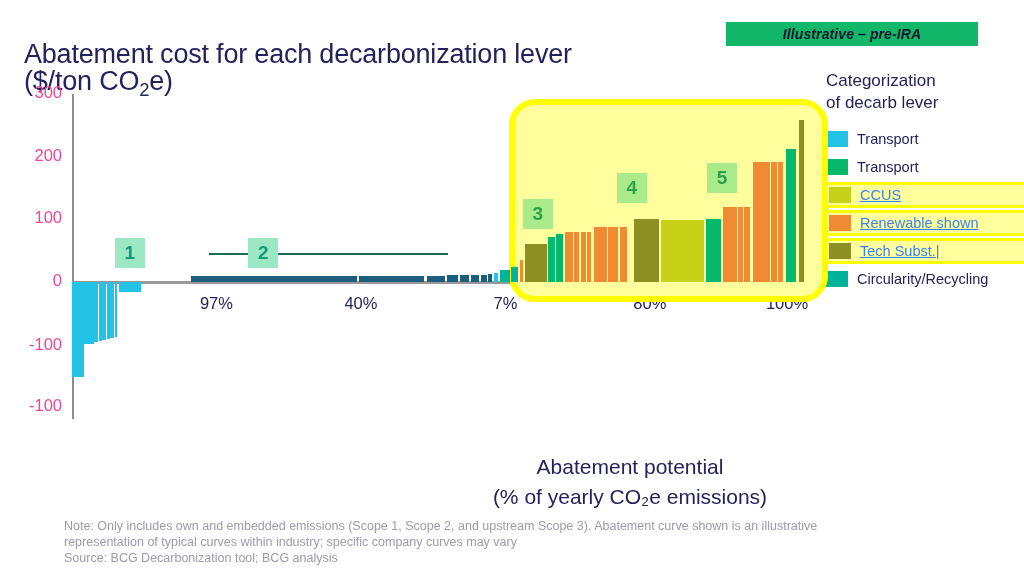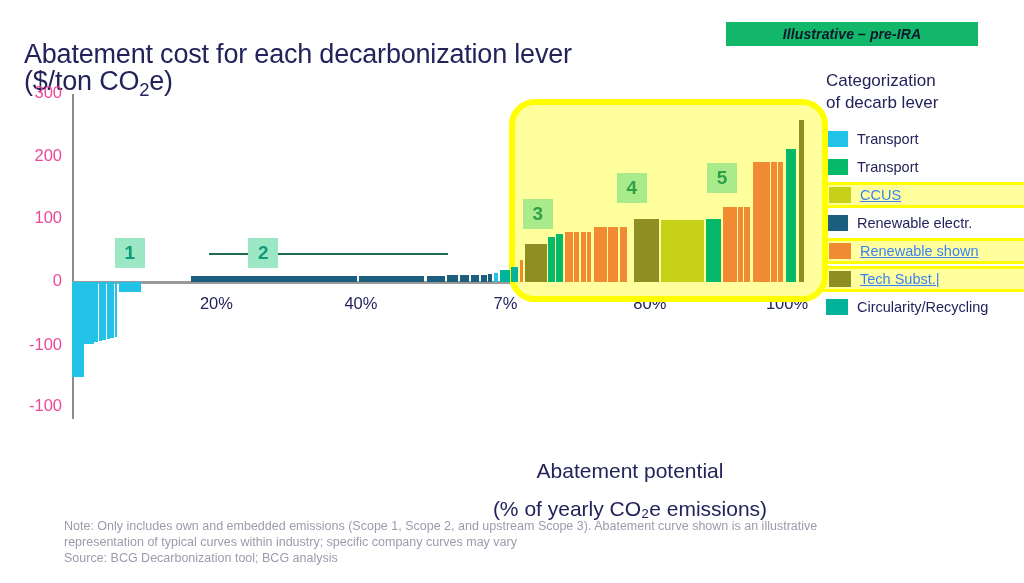--- a/index.html
+++ b/index.html
@@ -92,21 +92,21 @@
     width:30px;height:30px;
     display:flex;align-items:center;justify-content:center;
     font-size:19px;font-weight:700;
   }
   .marker.m1{background:#9ce8c4;color:#0f9b7a;}
   .marker.mg{background:#a9eb8a;color:#2fa04a;}
 
   
   .xaxis-title{
     position:absolute;left:430px;top:452px;width:400px;
-    text-align:center;font-size:21px;line-height:38px;color:#23235b;
+    text-align:center;font-size:21px;line-height:30px;color:#23235b;
     white-space:pre-line;
   }
 
   
   .footnote{
     position:absolute;left:64px;top:518px;width:946px;
     font-size:12.5px;line-height:16px;color:#9b9bad;
     white-space:pre-line;
   }
 </style>
@@ -130,24 +130,20 @@
           <span class="swatch" style="background: rgb(34, 195, 230);"></span>
           <span class="lbl">Transport</span>
         </div>
         <div class="legend-item">
           <span class="swatch" style="background: rgb(6, 184, 106);"></span>
           <span class="lbl">Transport</span>
         </div>
         <div class="legend-item hl">
           <span class="swatch" style="background: rgb(198, 209, 24);"></span>
           <span class="lbl">CCUS</span>
-        </div>
-        <div class="legend-item">
-          <span class="swatch" style="background: rgb(27, 94, 126);"></span>
-          <span class="lbl">Renewable electr.</span>
         </div>
         <div class="legend-item hl">
           <span class="swatch" style="background: rgb(240, 138, 51);"></span>
           <span class="lbl">Renewable shown</span>
         </div>
         <div class="legend-item hl">
           <span class="swatch" style="background: rgb(141, 143, 34);"></span>
           <span class="lbl">Tech Subst.|</span>
         </div>
         <div class="legend-item">
@@ -207,21 +203,21 @@
         <div class="bar" style="left: 650.819px; width: 13.7243px; top: 122.5px; height: 75px; background: rgb(240, 138, 51); z-index: 2;"></div>
         <div class="bar" style="left: 665.988px; width: 5.05631px; top: 122.5px; height: 75px; background: rgb(240, 138, 51); z-index: 2;"></div>
         <div class="bar" style="left: 672.489px; width: 5.05631px; top: 122.5px; height: 75px; background: rgb(240, 138, 51); z-index: 2;"></div>
         <div class="bar" style="left: 681.157px; width: 16.6136px; top: 77.5px; height: 120px; background: rgb(240, 138, 51); z-index: 2;"></div>
         <div class="bar" style="left: 699.216px; width: 5.77864px; top: 77.5px; height: 120px; background: rgb(240, 138, 51); z-index: 2;"></div>
         <div class="bar" style="left: 706.439px; width: 5.05631px; top: 77.5px; height: 120px; background: rgb(240, 138, 51); z-index: 2;"></div>
         <div class="bar" style="left: 713.662px; width: 10.1126px; top: 65px; height: 132.5px; background: rgb(6, 184, 106); z-index: 2;"></div>
         <div class="bar" style="left: 726.664px; width: 5.77864px; top: 36.25px; height: 161.25px; background: rgb(141, 143, 34); z-index: 2;"></div>
       </div>
     <div id="xticks">
-        <div class="xtick" style="left: 216.466px; top: 209.5px;">20%</div>
+        <div class="xtick" style="left: 216.466px; top: 209.5px;">97%</div>
         <div class="xtick" style="left: 360.932px; top: 209.5px;">40%</div>
         <div class="xtick" style="left: 505.398px; top: 209.5px;">7%</div>
         <div class="xtick" style="left: 649.864px; top: 209.5px;">80%</div>
         <div class="xtick" style="left: 787px; top: 209.5px;">100%</div>
       </div>
     <div id="markers">
         <div class="marker m1" style="left: 114.786px; top: 154.375px;">1</div>
         <div class="marker m1" style="left: 248.417px; top: 154.375px;">2</div>
         <div class="marker mg" style="left: 522.903px; top: 115px;">3</div>
         <div class="marker mg" style="left: 616.806px; top: 88.75px;">4</div>

